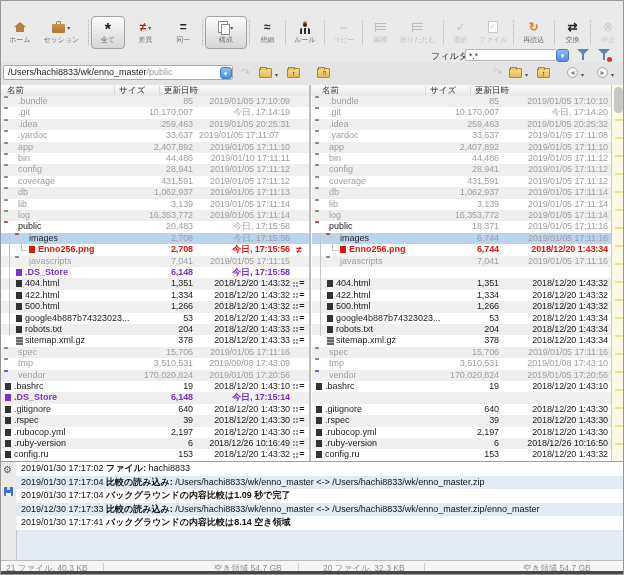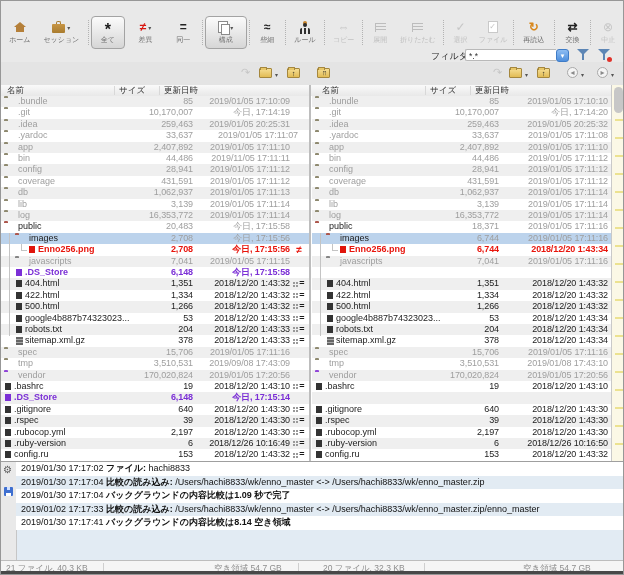--- a/index.html
+++ b/index.html
@@ -234,20 +234,24 @@
     <span class="flabel">フィルタ:</span>
     <div class="finput">*.*</div>
     <div class="fchev bluebtn"><span>▾</span></div>
     <div class="funnel" style="left:576px"></div>
     <div class="funnel" style="left:597px">
         <span class="reddot"></span>
       </div>
   </div>
 
   <div class="pathrow">
+    <div class="pinput" style="left:2px;width:230px">
+      <span class="pbase">/Users/hachi8833/wk/enno_master</span><span class="psuf">/public</span>
+      <div class="pchev bluebtn"><span>▾</span></div>
+    </div>
     <span class="curve" style="left:240px">↷</span>
     <div class="pfolder" style="left:258px"></div>
     <span class="pdrop" style="left:274px">▾</span>
     <div class="pfolder" style="left:286px">
         <span class="uparr">↑</span>
       </div>
     <div class="pfolder" style="left:316px">
         <span class="uparr2">↑↑</span>
       </div>
     <span class="curve" style="left:492px">↷</span>
@@ -273,23 +277,23 @@
     <span class="hcell" style="left:474px">更新日時</span>
     <span class="hsep" style="left:424px"></span>
     <span class="hsep" style="left:469px"></span>
   </div>
 
   <div class="listarea">
     <div id="left-list">
         <div class="row even" style="top: 0px; left: 0px; width: 308px;"><span class="ricon sfolder" style="left: 3px;"></span><span class="rname c-gray" style="left: 17px;">.bundle</span><span class="rsize c-gray" style="right: 116px;">85</span><span class="rdate c-gray" style="right: 19px;">2019/01/05 17:10:09</span></div>
         <div class="row odd" style="top: 11.4px; left: 0px; width: 308px;"><span class="ricon sfolder" style="left: 3px;"></span><span class="rname c-gray" style="left: 17px;">.git</span><span class="rsize c-gray" style="right: 116px;">10,170,007</span><span class="rdate c-gray" style="right: 19px;">今日, 17:14:19</span></div>
         <div class="row even" style="top: 22.8px; left: 0px; width: 308px;"><span class="ricon sfolder" style="left: 3px;"></span><span class="rname c-gray" style="left: 17px;">.idea</span><span class="rsize c-gray" style="right: 116px;">259,463</span><span class="rdate c-gray" style="right: 19px;">2019/01/05 20:25:31</span></div>
-        <div class="row odd" style="top: 34.2px; left: 0px; width: 308px;"><span class="ricon sfolder" style="left: 3px;"></span><span class="rname c-gray" style="left: 17px;">.yardoc</span><span class="rsize c-gray" style="right: 116px;">33,637</span><span class="rdate c-gray" style="right: 11px;">2019/01/05 17:11:07</span></div>
+        <div class="row odd" style="top: 34.2px; left: 0px; width: 308px;"><span class="ricon sfolder" style="left: 3px;"></span><span class="rname c-gray" style="left: 17px;">.yardoc</span><span class="rsize c-gray" style="right: 116px;">33,637</span><span class="rdate c-gray" style="right: 30px;">2019/01/05 17:11:07</span></div>
         <div class="row even" style="top: 45.6px; left: 0px; width: 308px;"><span class="ricon sfolder" style="left: 3px;"></span><span class="rname c-gray" style="left: 17px;">app</span><span class="rsize c-gray" style="right: 116px;">2,407,892</span><span class="rdate c-gray" style="right: 19px;">2019/01/05 17:11:10</span></div>
-        <div class="row odd" style="top: 57px; left: 0px; width: 308px;"><span class="ricon sfolder" style="left: 3px;"></span><span class="rname c-gray" style="left: 17px;">bin</span><span class="rsize c-gray" style="right: 116px;">44,486</span><span class="rdate c-gray" style="right: 19px;">2019/11/05 17:11:11</span></div>
+        <div class="row odd" style="top: 57px; left: 0px; width: 308px;"><span class="ricon sfolder" style="left: 3px;"></span><span class="rname c-gray" style="left: 17px;">bin</span><span class="rsize c-gray" style="right: 116px;">44,486</span><span class="rdate c-gray" style="right: 19px;">2019/01/10 17:11:11</span></div>
         <div class="row even" style="top: 68.4px; left: 0px; width: 308px;"><span class="ricon sfolder" style="left: 3px;"></span><span class="rname c-gray" style="left: 17px;">config</span><span class="rsize c-gray" style="right: 116px;">28,941</span><span class="rdate c-gray" style="right: 19px;">2019/01/05 17:11:12</span></div>
         <div class="row odd" style="top: 79.8px; left: 0px; width: 308px;"><span class="ricon sfolder" style="left: 3px;"></span><span class="rname c-gray" style="left: 17px;">coverage</span><span class="rsize c-gray" style="right: 116px;">431,591</span><span class="rdate c-gray" style="right: 19px;">2019/01/05 17:11:12</span></div>
         <div class="row even" style="top: 91.2px; left: 0px; width: 308px;"><span class="ricon sfolder" style="left: 3px;"></span><span class="rname c-gray" style="left: 17px;">db</span><span class="rsize c-gray" style="right: 116px;">1,062,937</span><span class="rdate c-gray" style="right: 19px;">2019/01/05 17:11:13</span></div>
         <div class="row odd" style="top: 102.6px; left: 0px; width: 308px;"><span class="ricon sfolder" style="left: 3px;"></span><span class="rname c-gray" style="left: 17px;">lib</span><span class="rsize c-gray" style="right: 116px;">3,139</span><span class="rdate c-gray" style="right: 19px;">2019/01/05 17:11:14</span></div>
         <div class="row even" style="top: 114px; left: 0px; width: 308px;"><span class="ricon sfolder" style="left: 3px;"></span><span class="rname c-gray" style="left: 17px;">log</span><span class="rsize c-gray" style="right: 116px;">16,353,772</span><span class="rdate c-gray" style="right: 19px;">2019/01/05 17:11:14</span></div>
         <div class="row odd" style="top: 125.4px; left: 0px; width: 308px;"><span class="ricon sfolder f-open" style="left: 3px;"></span><span class="rname ndark" style="left: 17px;">public</span><span class="rsize c-gray" style="right: 116px;">20,483</span><span class="rdate c-gray" style="right: 19px;">今日, 17:15:58</span></div>
         <div class="row sel" style="top: 136.8px; left: 0px; width: 308px;"><span class="ricon sfolder f-open" style="left: 14px;"></span><span class="rname ndark" style="left: 28px;">images</span><span class="rsize c-gray" style="right: 116px;">2,708</span><span class="rdate c-gray" style="right: 19px;">今日, 17:15:56</span></div>
         <div class="row odd" style="top: 148.2px; left: 0px; width: 308px;">
           <span class="ricon sfile s-red" style="left: 27px;"></span>
           <span class="rname c-red" style="left: 37px;">Enno256.png</span>
@@ -567,21 +571,21 @@
 
   <div class="logarea">
     <div class="logicons">
       <span class="gear">⚙</span>
       <span class="floppy"></span>
     </div>
     <div id="log-lines">
         <div class="logrow lw" style="top: 0px;"><span class="ltime">2019/01/30 17:17:02 </span><span class="lbold">ファイル:</span><span> hachi8833</span></div>
         <div class="logrow lb" style="top: 13.5px;"><span class="ltime">2019/01/30 17:17:04 </span><span class="lbold">比較の読み込み:</span><span> /Users/hachi8833/wk/enno_master &lt;-&gt; /Users/hachi8833/wk/enno_master.zip</span></div>
         <div class="logrow lw" style="top: 27px;"><span class="ltime">2019/01/30 17:17:04 </span><span class="lbold">バックグラウンドの内容比較は1.09 秒で完了</span><span></span></div>
-        <div class="logrow lb" style="top: 40.5px;"><span class="ltime">2019/01/02 17:17:33 </span><span class="lbold">比較の読み込み:</span><span> /Users/hachi8833/wk/enno_master &lt;-&gt; /Users/hachi8833/wk/enno_master.zip/enno_master</span></div>
+        <div class="logrow lb" style="top: 40.5px;"><span class="ltime">2019/12/30 17:17:33 </span><span class="lbold">比較の読み込み:</span><span> /Users/hachi8833/wk/enno_master &lt;-&gt; /Users/hachi8833/wk/enno_master.zip/enno_master</span></div>
         <div class="logrow lw" style="top: 54px;"><span class="ltime">2019/01/30 17:17:41 </span><span class="lbold">バックグラウンドの内容比較は8.14 空き領域</span><span></span></div>
       </div>
   </div>
 
   <div class="statusbar">
     <span class="stext" style="left:5px">21 ファイル, 40.3 KB</span>
     <span class="stext" style="left:213px">空き領域 54.7 GB</span>
     <span class="stext" style="left:322px">20 ファイル, 32.3 KB</span>
     <span class="stext" style="left:522px">空き領域 54.7 GB</span>
     <span class="ssep" style="left:102px"></span>

